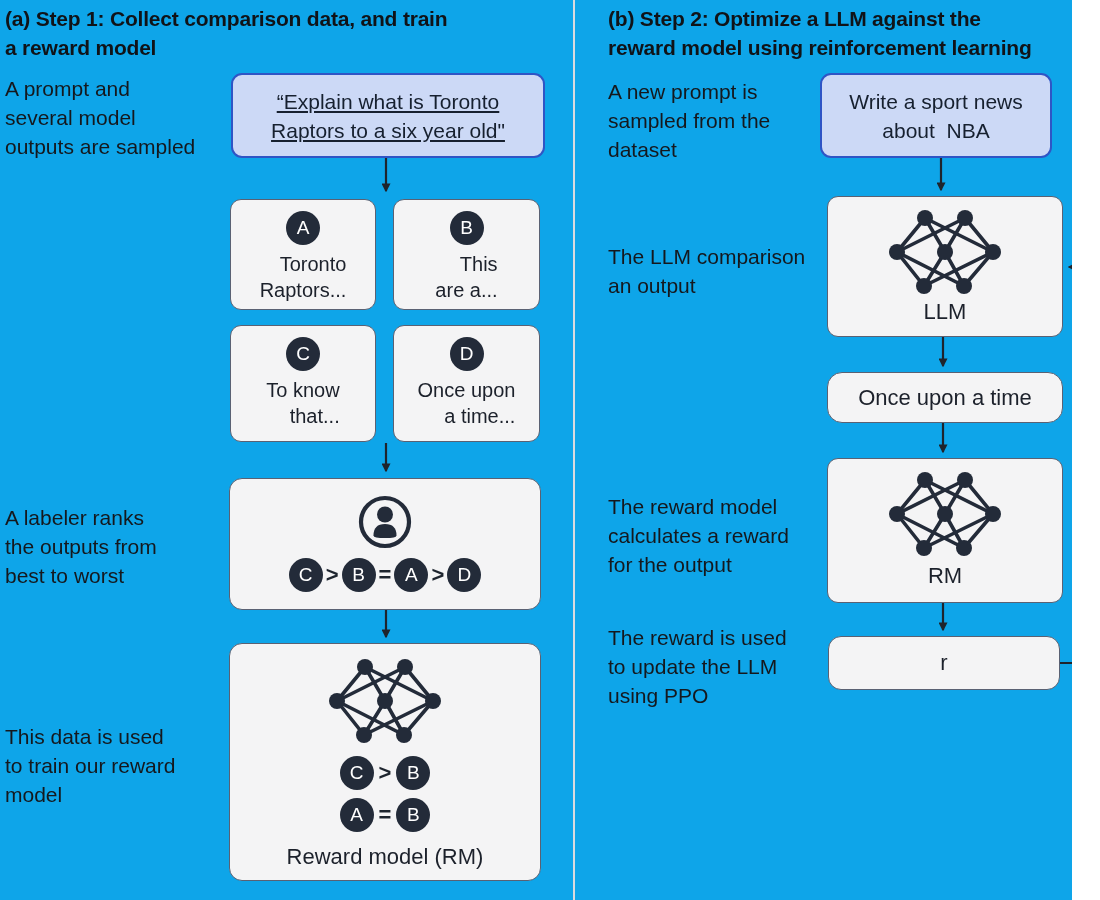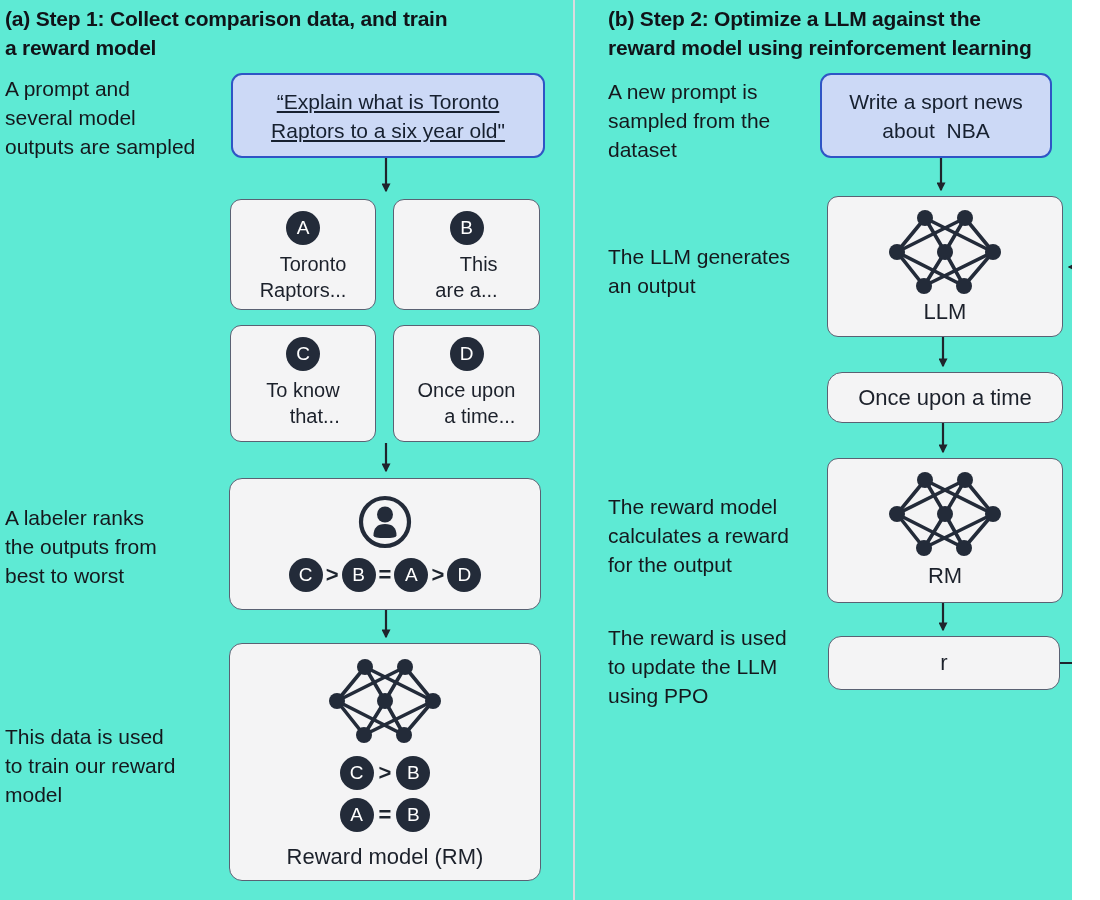--- a/index.html
+++ b/index.html
@@ -1,17 +1,17 @@
 <!DOCTYPE html>
 <html style="--prompt-fill: #ccd9f6; --prompt-border: #2f55c5; --box-fill: #f4f4f5; --box-border: #5a6173; --badge-fill: #232b39; --arrow: #1f242c; --divider: #dadbde;"><head>
 <meta charset="utf-8">
 <style>
   html,body{margin:0;padding:0;background:#fff;}
   .canvas{
-    position:relative;width:1072px;height:900px;background:#5eead4;
+    position:relative;width:1072px;height:900px;background:#0ea5e9;
     font-family:"Liberation Sans",sans-serif;color:#15181d;overflow:hidden;
   }
   .divider{position:absolute;left:573px;top:0;width:2px;height:900px;background:var(--divider,#dadbde);}
   .overlay{position:absolute;left:0;top:0;width:1100px;height:900px;pointer-events:none;z-index:5;}
   .abs{position:absolute;}
   .title{
     font-size:21px;line-height:29px;font-weight:700;color:#101318;
     white-space:pre-line;margin:0;letter-spacing:-0.2px;
   }
   .caption{
@@ -174,21 +174,21 @@
 
     <p class="caption abs" style="left:608px;top:77px;">A new prompt is
 sampled from the
 dataset</p>
 
     <div class="prompt-box abs" style="left:820px;top:73px;width:232px;height:85px;">
       <span>Write a sport news
 about  NBA</span>
     </div>
 
-    <p class="caption abs" style="left:608px;top:242px;">The LLM generates
+    <p class="caption abs" style="left:608px;top:242px;">The LLM comparison
 an output</p>
 
     <div class="gbox abs" style="left:827px;top:196px;width:236px;height:141px;">
       <svg class="nn" style="top:9px;" width="112" height="92" viewBox="0 0 112 92">
           <use href="#nn-icon"></use>
         </svg>
       <div class="center-label" style="top:102px;">LLM</div>
     </div>
 
     <div class="gbox flat-box abs" style="left:827px;top:372px;width:236px;height:51px;border-radius:15px;">

